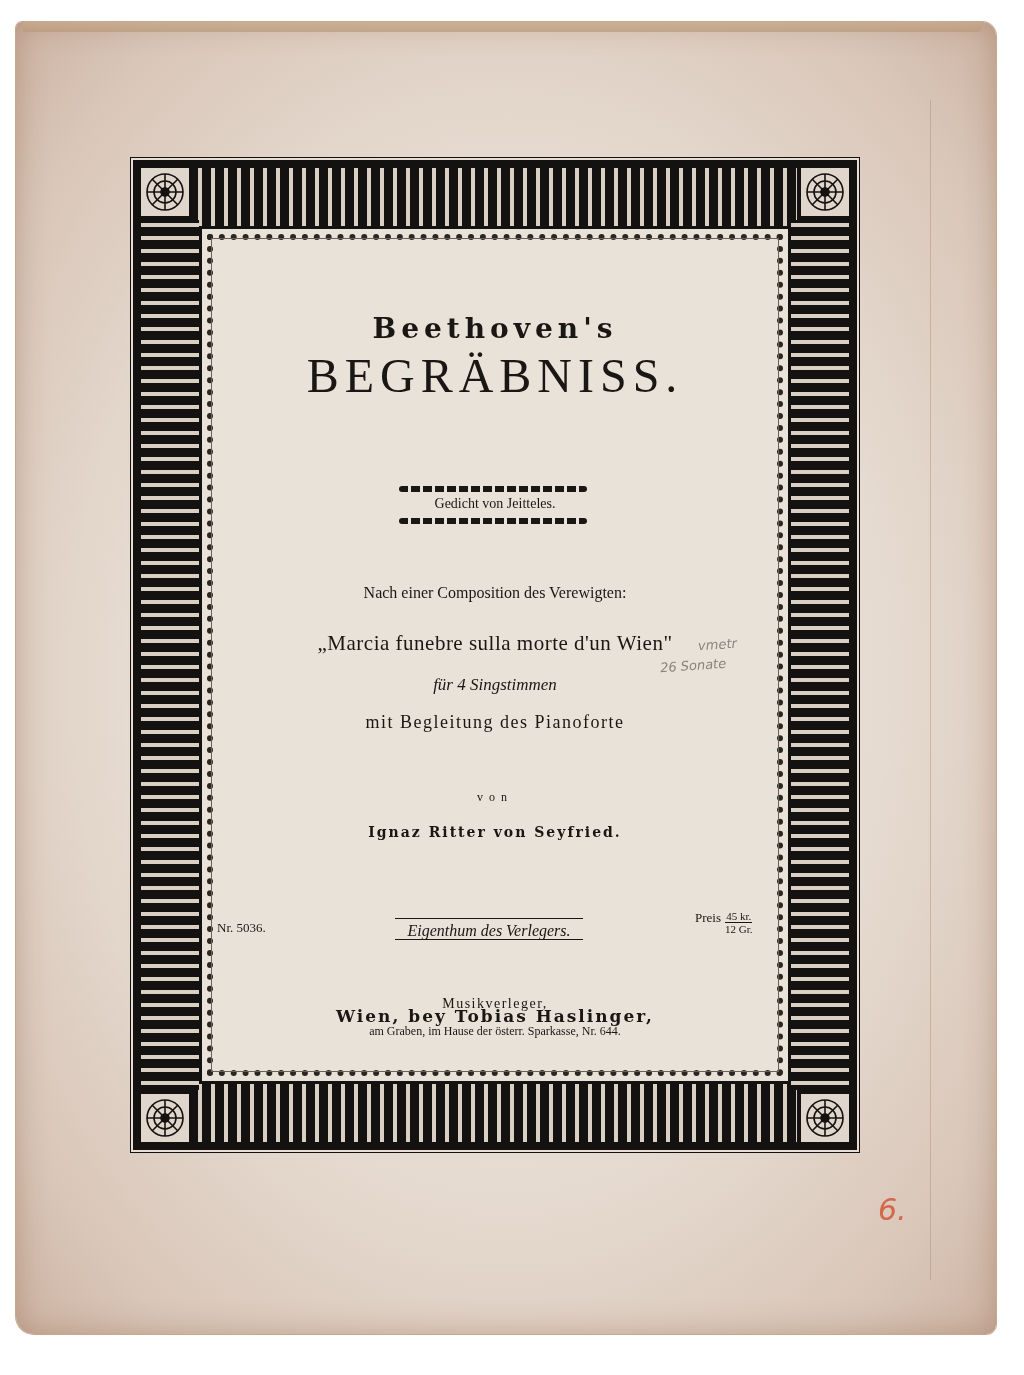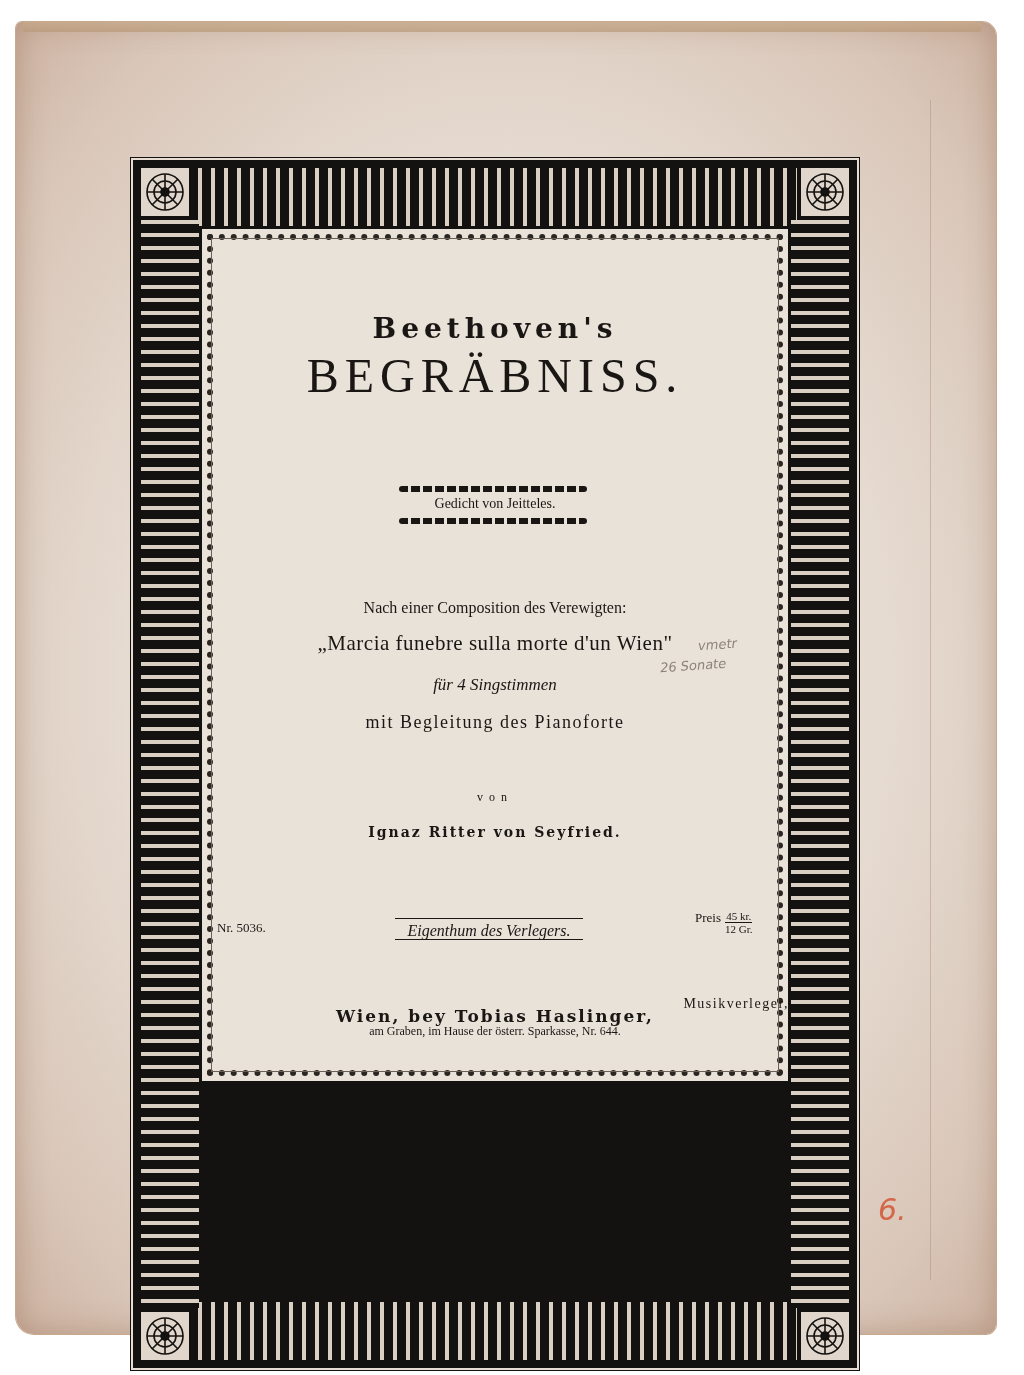--- a/index.html
+++ b/index.html
@@ -19,21 +19,21 @@
     background: linear-gradient(#c9ac8c, #b89978);
     border-radius: 4px;
     opacity:0.7;
   }
   .sheet-fold {
     position:absolute; left:930px; top:100px; width:60px; height:1180px;
     border-left: 1px solid rgba(160,120,95,0.35);
   }
   
   .frame {
-    position:absolute; left:133px; top:160px; width:724px; height:1208px;
+    position:absolute; left:133px; top:160px; width:724px; height:990px;
     background:#141210;
     box-shadow: 0 0 0 2px #e8ddd2, 0 0 0 3px #141210;
   }
   .frame-band-h, .frame-band-v {
     position:absolute;
   }
   .frame-band-h {
     left:60px; right:60px; height:58px;
     background:
       repeating-linear-gradient(90deg, #141210 0px, #141210 5px, #d9cfc3 5px, #d9cfc3 9px, #141210 9px, #141210 13px);
@@ -84,37 +84,37 @@
   .l-possessive { top:84px; font-size:28px; letter-spacing:5px; }
   .l-title { top:120px; font-size:48px; letter-spacing:6px; font-family:"Liberation Serif", serif; }
   .wavy {
     position:absolute; left:198px; width:188px; height:6px;
     background: repeating-linear-gradient(90deg, #1a1613 0 9px, transparent 9px 12px);
     border-radius:3px;
   }
   .wavy.top { top:258px; }
   .wavy.bottom { top:290px; }
   .l-poem { top:268px; font-size:14px; }
-  .l-after { top:371px; font-size:16px; }
+  .l-after { top:356px; font-size:16px; }
   .l-march { top:403px; font-size:21px; letter-spacing:0.5px; }
   .l-voices { top:447px; font-size:17px; font-style:italic; }
   .l-accomp { top:484px; font-size:18px; letter-spacing:1.5px; }
   .l-arranged { top:526px; font-size:12px; letter-spacing:3px; }
   .l-by { top:562px; font-size:12px; letter-spacing:6px; }
   .l-arranger { top:596px; font-size:14px; }
   .l-nr { position:absolute; left:16px; top:692px; font-size:13px; }
   .prop-rule { position:absolute; left:194px; width:188px; height:1px; background:#1a1613; }
   .prop-rule.a { top:690px; }
   .prop-rule.b { top:711px; }
   .l-property { position:absolute; left:194px; width:188px; top:694px; font-size:16px; font-style:italic; text-align:center; }
   .price { position:absolute; left:494px; top:682px; font-size:13px; display:flex; align-items:flex-start; gap:4px; }
   .frac { display:flex; flex-direction:column; align-items:center; font-size:11px; line-height:12px; }
   .frac .num { border-bottom:1px solid #1a1613; padding:0 1px; }
   .l-publisher { top:742px; font-size:17px;margin-top:36px; }
-  .l-trade { top:768px; font-size:14px; letter-spacing:1.5px;text-align:right; }
+  .l-trade { top:768px; font-size:14px; letter-spacing:1.5px; }
   .l-address { top:796px; font-size:12px; }
   
   .hand {
     position:absolute; font-family:"DejaVu Sans", sans-serif; font-style:italic; color:#8c837c;
     font-size:13px; transform:rotate(-4deg);
   }
   .hand.a { left:698px; top:637px; }
   .hand.b { left:660px; top:658px; }
   .hand-red {
     position:absolute; left:878px; top:1192px; color:#d4674a; font-size:30px;

